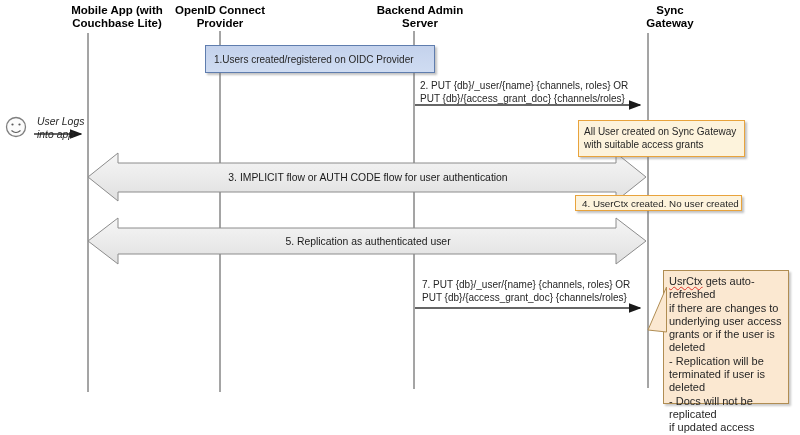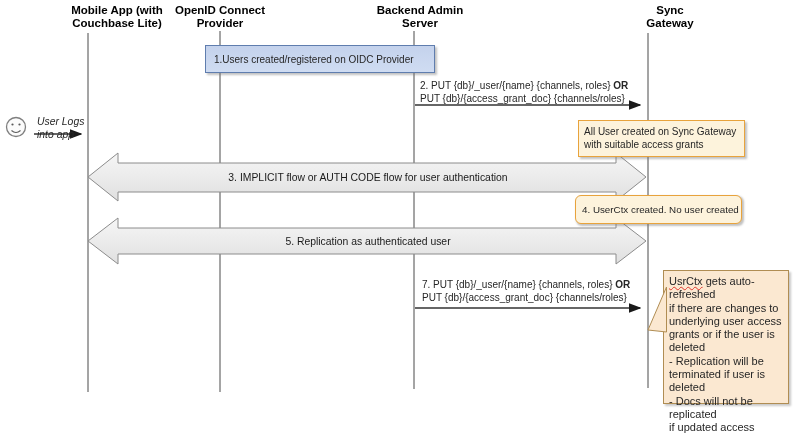--- a/index.html
+++ b/index.html
@@ -20,21 +20,21 @@
     background:linear-gradient(180deg,#c4d2ec 0%,#cfdcf2 100%);
     border:1.3px solid #5f7dae;
     display:flex;align-items:center;padding-left:8px;white-space:nowrap;
   }
   .note-yellow{
     background:#fdf3dc;border:1.2px solid #e8a33c;
   }
   .note-yellow.single{display:flex;align-items:center;padding-left:6px;white-space:nowrap;font-size:9.8px;}
   .note-yellow.multi{padding:4px 5px;white-space:pre-line;line-height:13px;font-size:10px;}
   .msg{position:absolute;font-size:10px;line-height:12.5px;white-space:nowrap;color:#262626;}
-  .msg b{font-weight:bold;}
+  .msg b{font-weight:normal;}
   .flow-label{
     position:absolute;text-align:center;font-size:10.4px;color:#1a1a1a;white-space:nowrap;
   }
   .user-label{position:absolute;font-size:10.4px;line-height:12.5px;white-space:pre-line;color:#262626;}
   .callout{
     position:absolute;left:663px;top:270px;width:126px;height:134px;
     background:#fbe8d1;border:1.2px solid #b08d53;
     font-size:11px;line-height:13.3px;color:#262626;
     padding:4px 5px;box-sizing:border-box;
     box-shadow:1.5px 1.5px 2px rgba(120,120,120,0.4);
@@ -94,21 +94,21 @@
   <div class="actor-header" style="left:350px;">Backend Admin
 Server</div>
 
   <div class="user-label" style="left:37px;top:116px;font-style:italic;">User Logs
 into app</div>
 
   <div class="note note-blue" style="left:205px;top:45px;width:220px;height:26px;">1.Users created/registered on OIDC Provider</div>
 
   <div class="note note-yellow multi" style="left:578px;top:120px;width:167px;height:37px;box-sizing:border-box;">All User created on Sync Gateway
 with suitable access grants</div>
-  <div class="note note-yellow single" style="left:575px;top:195px;width:167px;height:29px;box-sizing:border-box;border-radius:6px;">4. UserCtx created. No user created</div>
+  <div class="note note-yellow single" style="left:575px;top:195px;width:167px;height:16px;box-sizing:border-box;">4. UserCtx created. No user created</div>
 
   <div class="msg" style="left:420px;top:80px;">
     <div><span>2. PUT {db}/_user/{name}  {channels, roles}</span> <b>OR</b></div>
     <div>PUT {db}/{access_grant_doc} {channels/roles}</div>
   </div>
 
   <div class="msg" style="left:422px;top:279px;">
     <div><span>7. PUT {db}/_user/{name}  {channels, roles}</span> <b>OR</b></div>
     <div>PUT {db}/{access_grant_doc} {channels/roles}</div>
   </div>

